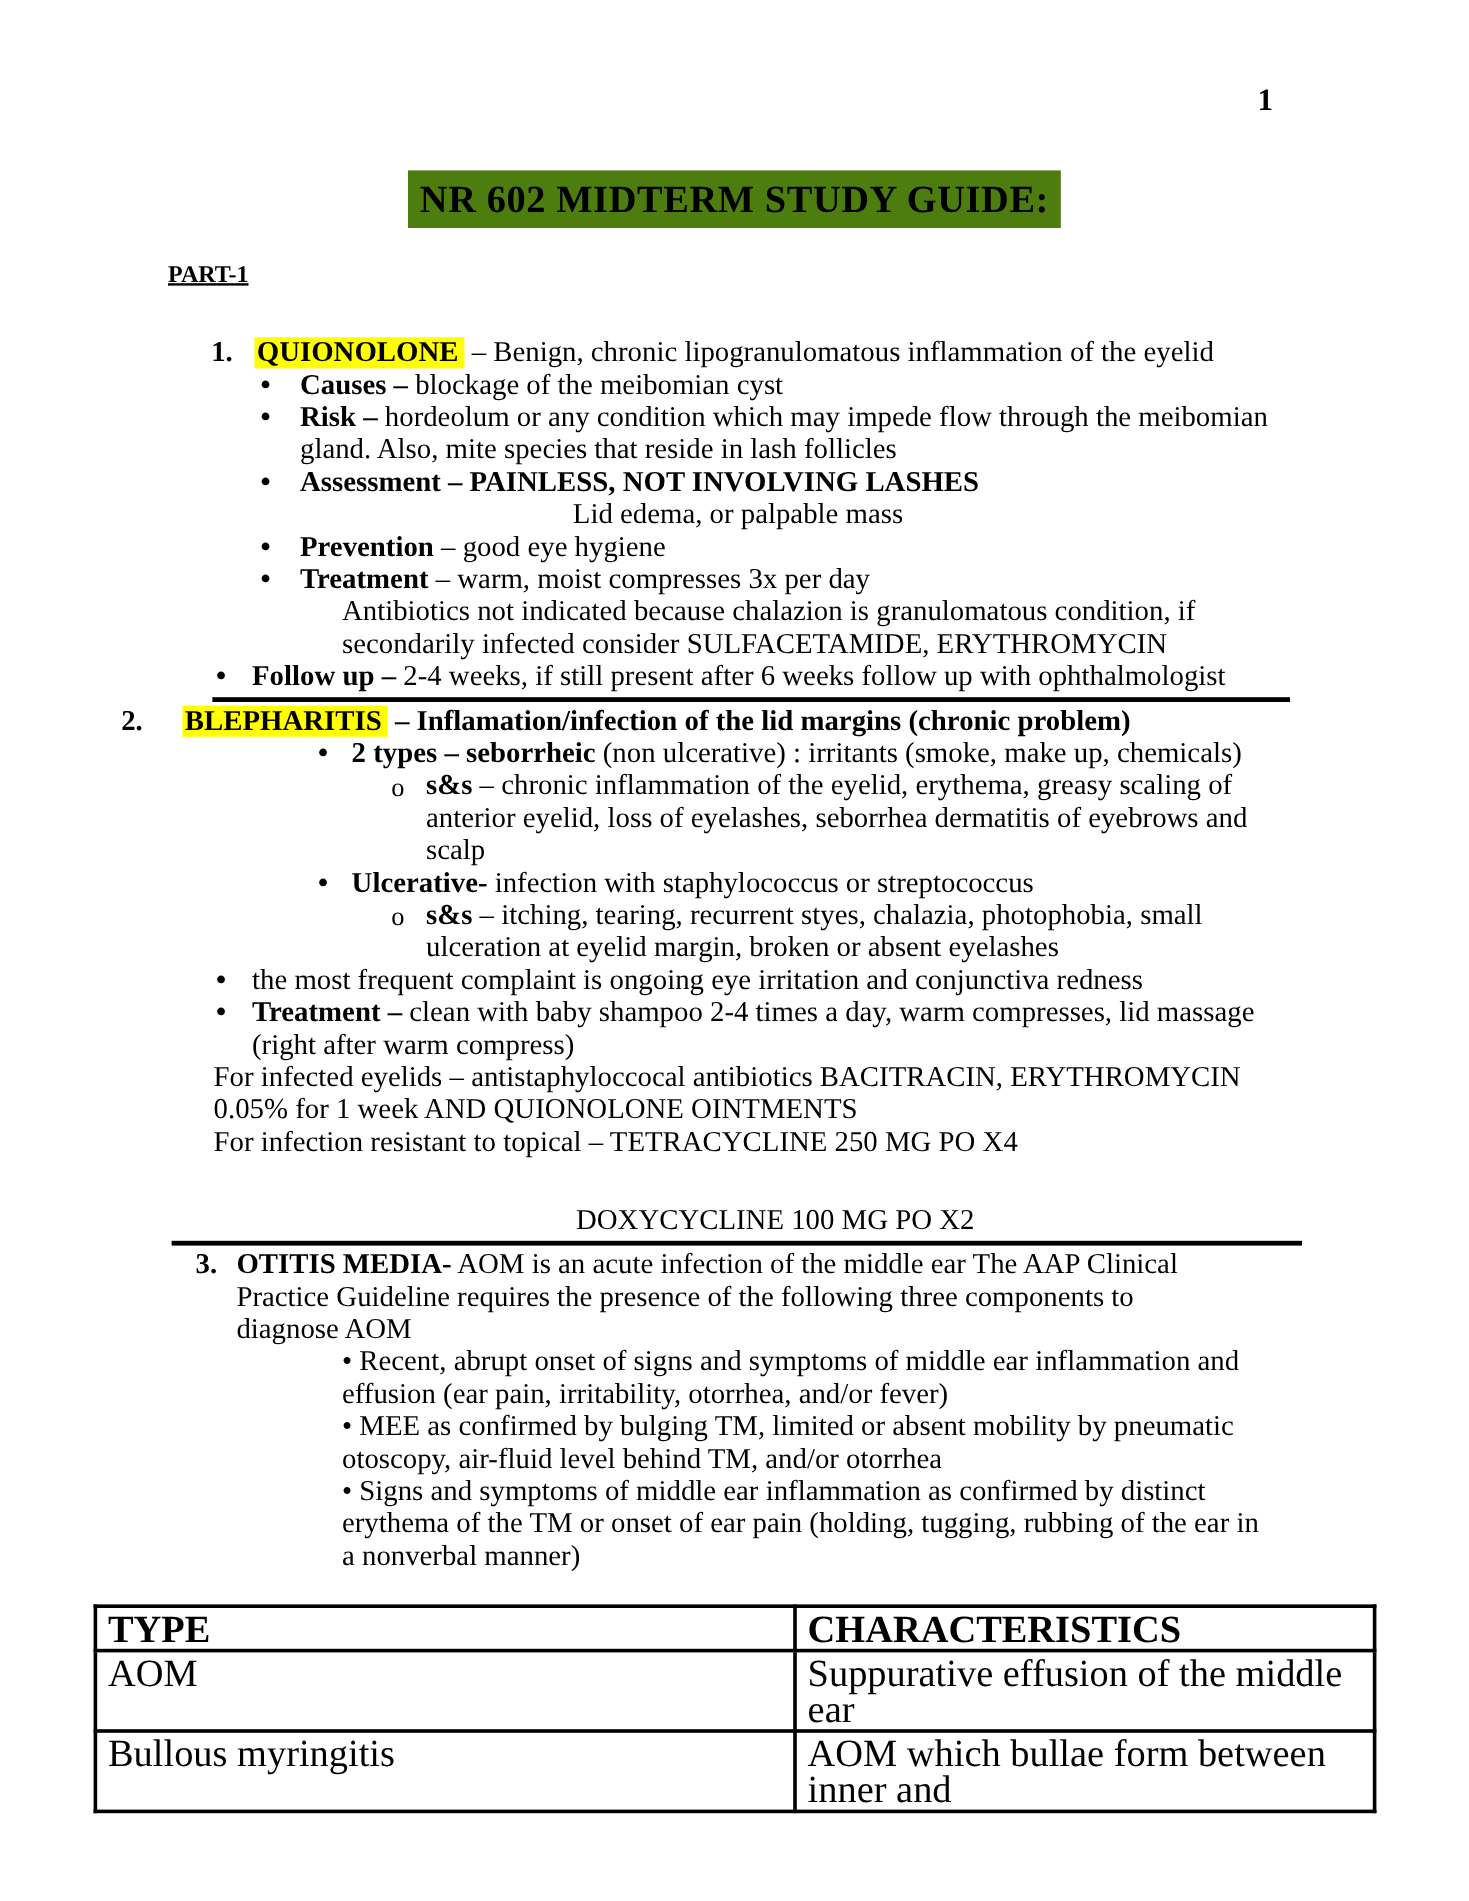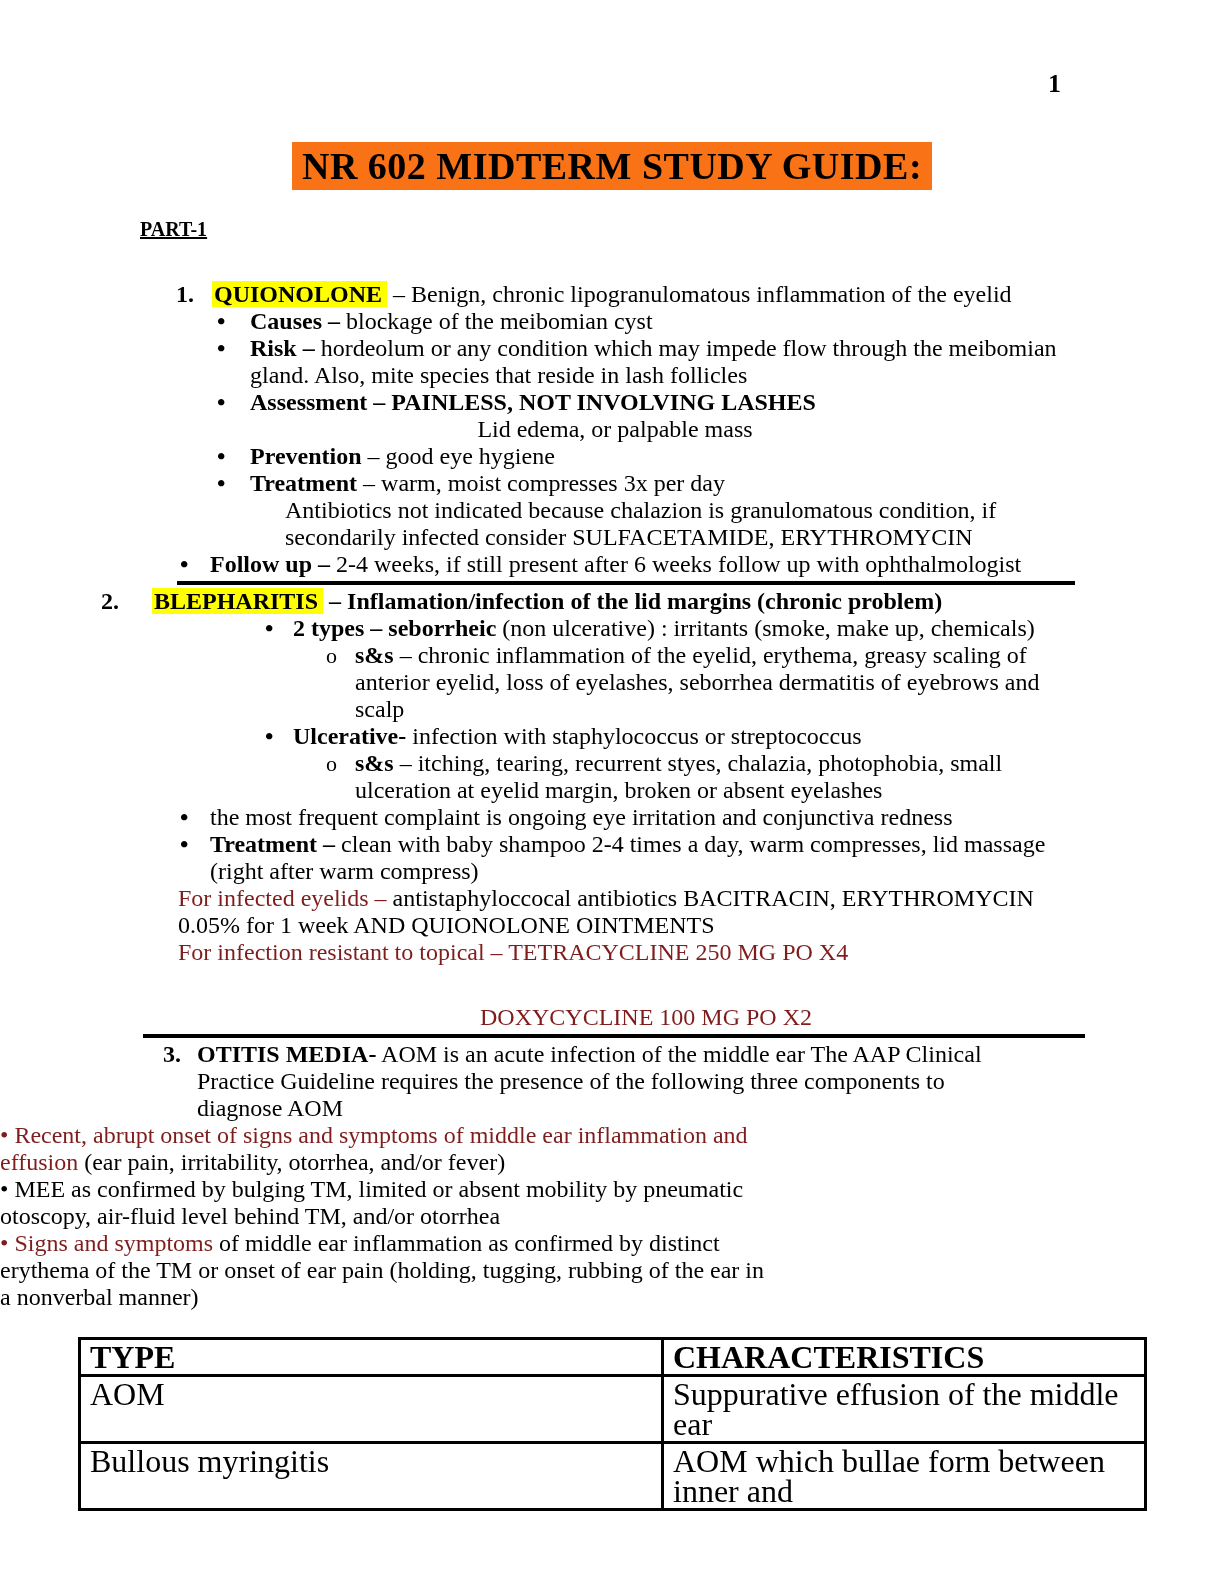--- a/index.html
+++ b/index.html
@@ -7,31 +7,31 @@
     position:relative;
     width:1224px;height:1584px;
     background:#ffffff;
     overflow:hidden;
     font-family:"Liberation Serif", serif;
     font-size:24px;line-height:27px;color:#000;
   }
   .pagenum{position:absolute;top:70px;left:1048px;font-weight:bold;font-size:26px;}
   .title-row{margin-top:142px;text-align:center;}
   .title-hl{
-    display:inline-block;background:#f97316;
-    font-weight:bold;font-size:38px;line-height:48px;
+    display:inline-block;background:#4d7c0f;
+    font-weight:bold;font-size:32px;line-height:48px;
     padding:0 10px;letter-spacing:.5px;
   }
   .part{margin:26px 0 0 140px;font-weight:bold;font-size:20px;text-decoration:underline;}
   .row{display:flex;align-items:flex-start;}
   .row .marker{flex:0 0 auto;font-weight:bold;}
   .row .body{flex:0 1 auto;}
   b{font-weight:bold;}
   .hl-y{background:#ffff00;padding:0 5px 0 2px;}
-  .red{color:#7f1d1d;}
+  .red{color:#000000;}
   
   .num1{margin:38px 0 0 176px;}
   .num1 .marker{width:36px;}
   .num1 .body{max-width:873px;}
   .b1{margin-left:217px;}
   .b1 .marker{width:33px;}
   .b1 .body{max-width:835px;}
   .centerblock{margin-left:250px;width:730px;text-align:center;}
   .note{margin-left:285px;max-width:775px;}
   .b0{margin-left:180px;}
@@ -48,21 +48,21 @@
   .b2 .body{max-width:792px;}
   .ob{margin-left:326px;}
   .ob .marker{width:29px;font-weight:normal;font-size:22px;}
   .ob .body{max-width:730px;}
   .redpara{margin-left:178px;max-width:905px;}
   .doxy{margin-left:480px;margin-top:38px;}
   
   .num3{margin-left:163px;}
   .num3 .marker{width:34px;}
   .num3 .body{max-width:815px;}
-  .crit{max-width:775px;}
+  .crit{margin-left:285px;max-width:775px;}
   
   table.aom{
     border-collapse:collapse;margin:26px 0 0 78px;width:1069px;
     table-layout:fixed;
   }
   table.aom th,table.aom td{
     border:3px solid #000;text-align:left;vertical-align:top;
     padding:2px 9px;font-size:32px;line-height:30px;
   }
   table.aom th{font-weight:bold;}

